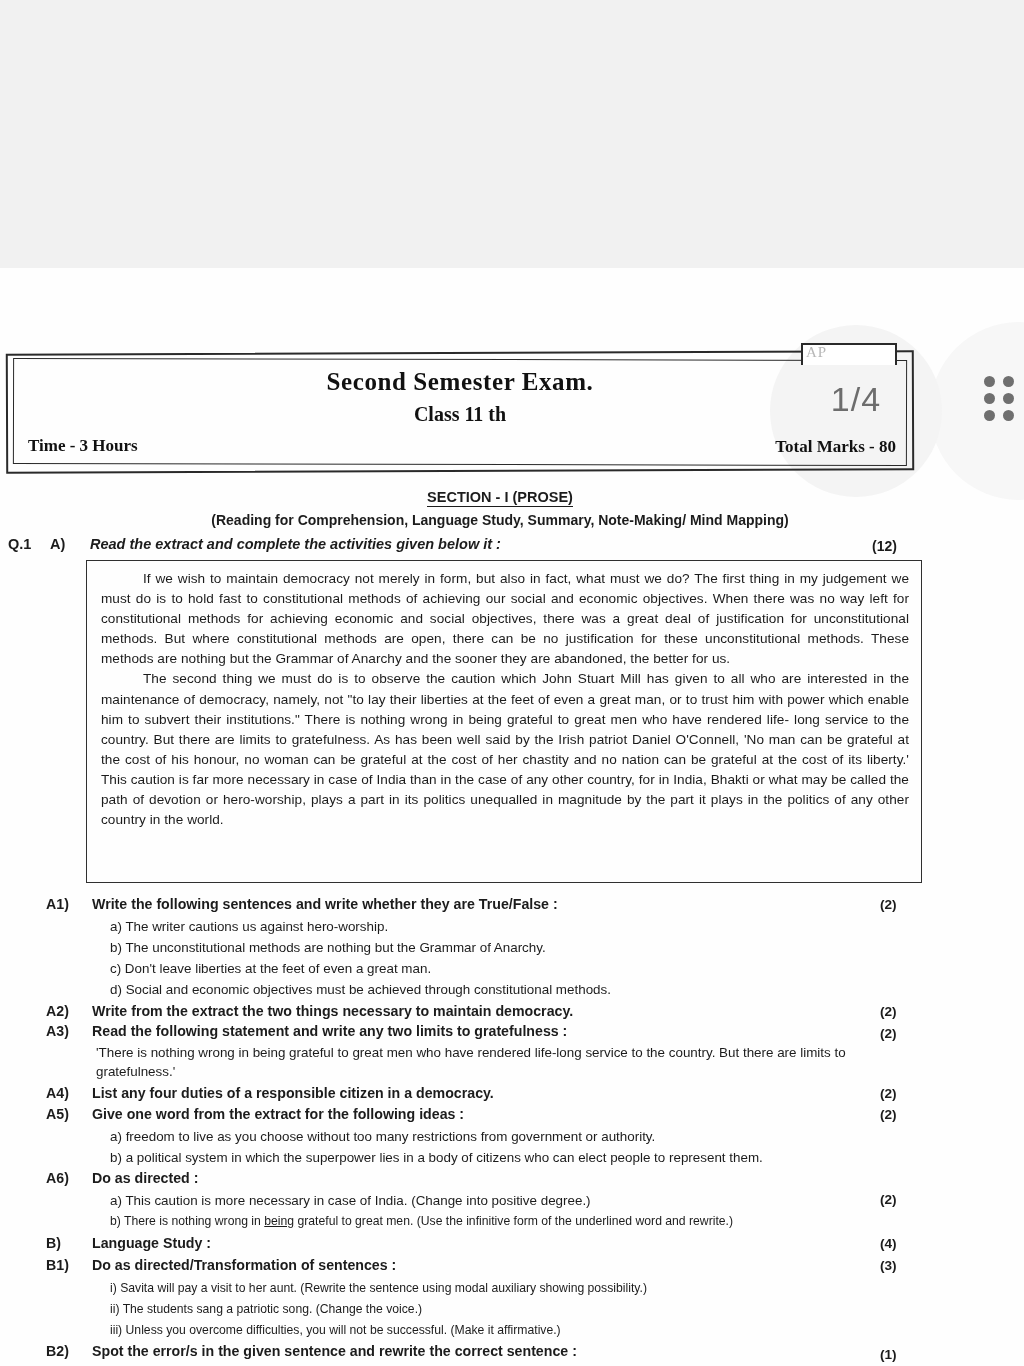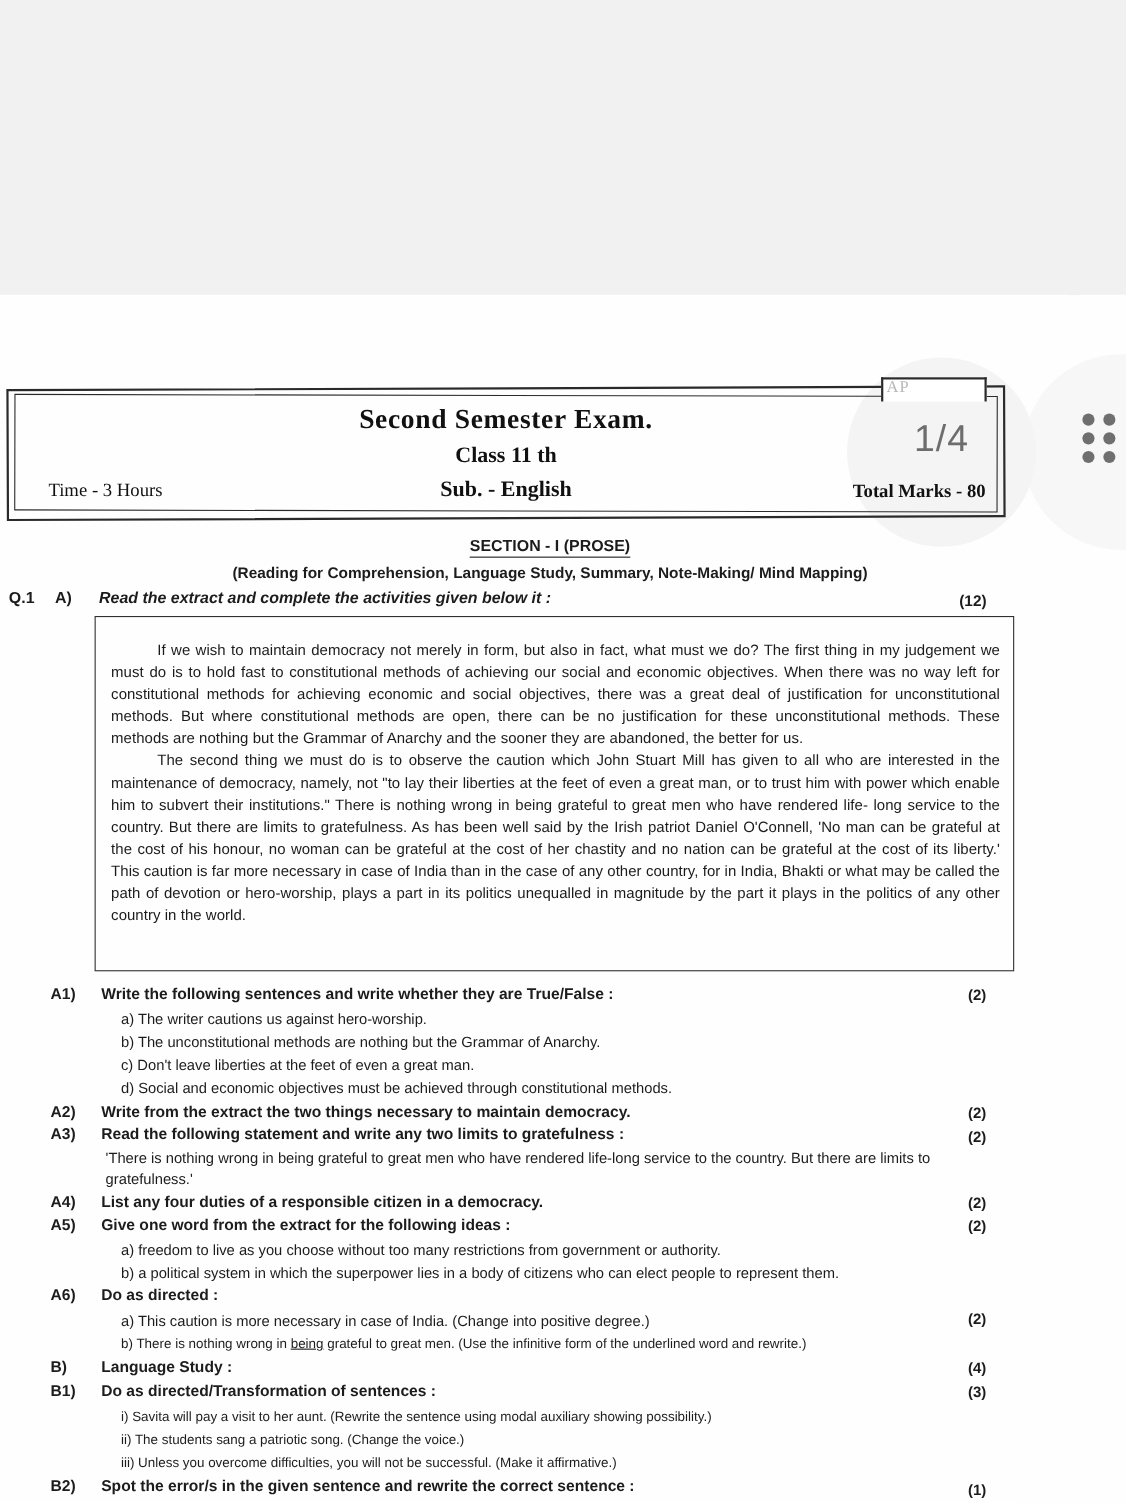--- a/index.html
+++ b/index.html
@@ -150,24 +150,23 @@
     text-align: center;
     font-family: "Liberation Serif", serif;
     font-weight: bold;
     font-size: 20px;
     color: #111;
   }
   #exam-time {
     position: absolute;
     left: 22px; top: 84px;
     font-family: "Liberation Serif", serif;
-    font-weight: normal;
+    font-weight: bold;
     font-size: 17px;
     color: #111;
-    margin-left: 16px;
   }
   #exam-marks {
     position: absolute;
     right: 18px; top: 85px;
     font-family: "Liberation Serif", serif;
     font-weight: bold;
     font-size: 17px;
     color: #111;
   }
 
@@ -220,21 +219,21 @@
   }
 
   
   #extract-box {
     position: absolute;
     left: 86px; top: 560px;
     width: 836px;
     height: 323px;
     border: 1.6px solid #303030;
     box-sizing: border-box;
-    padding: 20px 12px 6px 14px;
+    padding: 8px 12px 6px 14px;
   }
   #extract-box p {
     margin: 0;
     font-size: 13.6px;
     line-height: 20.1px;
     text-align: justify;
     text-indent: 42px;
     color: #1b1b1b;
     letter-spacing: 0.05px;
   }
@@ -296,21 +295,20 @@
 <div id="page-indicator-circle"></div>
 <div id="page-indicator-text">1/4</div>
 
 <div id="exam-header">
   <div class="frame-outer"></div>
   <div class="frame-inner"></div>
   <div id="header-notch"></div>
   <div id="header-notch-text">AP</div>
   <div id="exam-title">Second Semester Exam.</div>
   <div id="exam-class">Class 11 th</div>
-  <div id="exam-subject">Sub. - English</div>
   <div id="exam-time">Time - 3 Hours</div>
   <div id="exam-marks">Total Marks - 80</div>
 </div>
 
 <div id="section-title"><span>SECTION - I (PROSE)</span></div>
 <div id="section-subtitle">(Reading for Comprehension, Language Study, Summary, Note-Making/ Mind Mapping)</div>
 
 <div id="q1-label">Q.1</div>
 <div id="q1-part-label">A)</div>
 <div id="q1-instruction">Read the extract and complete the activities given below it :</div>

